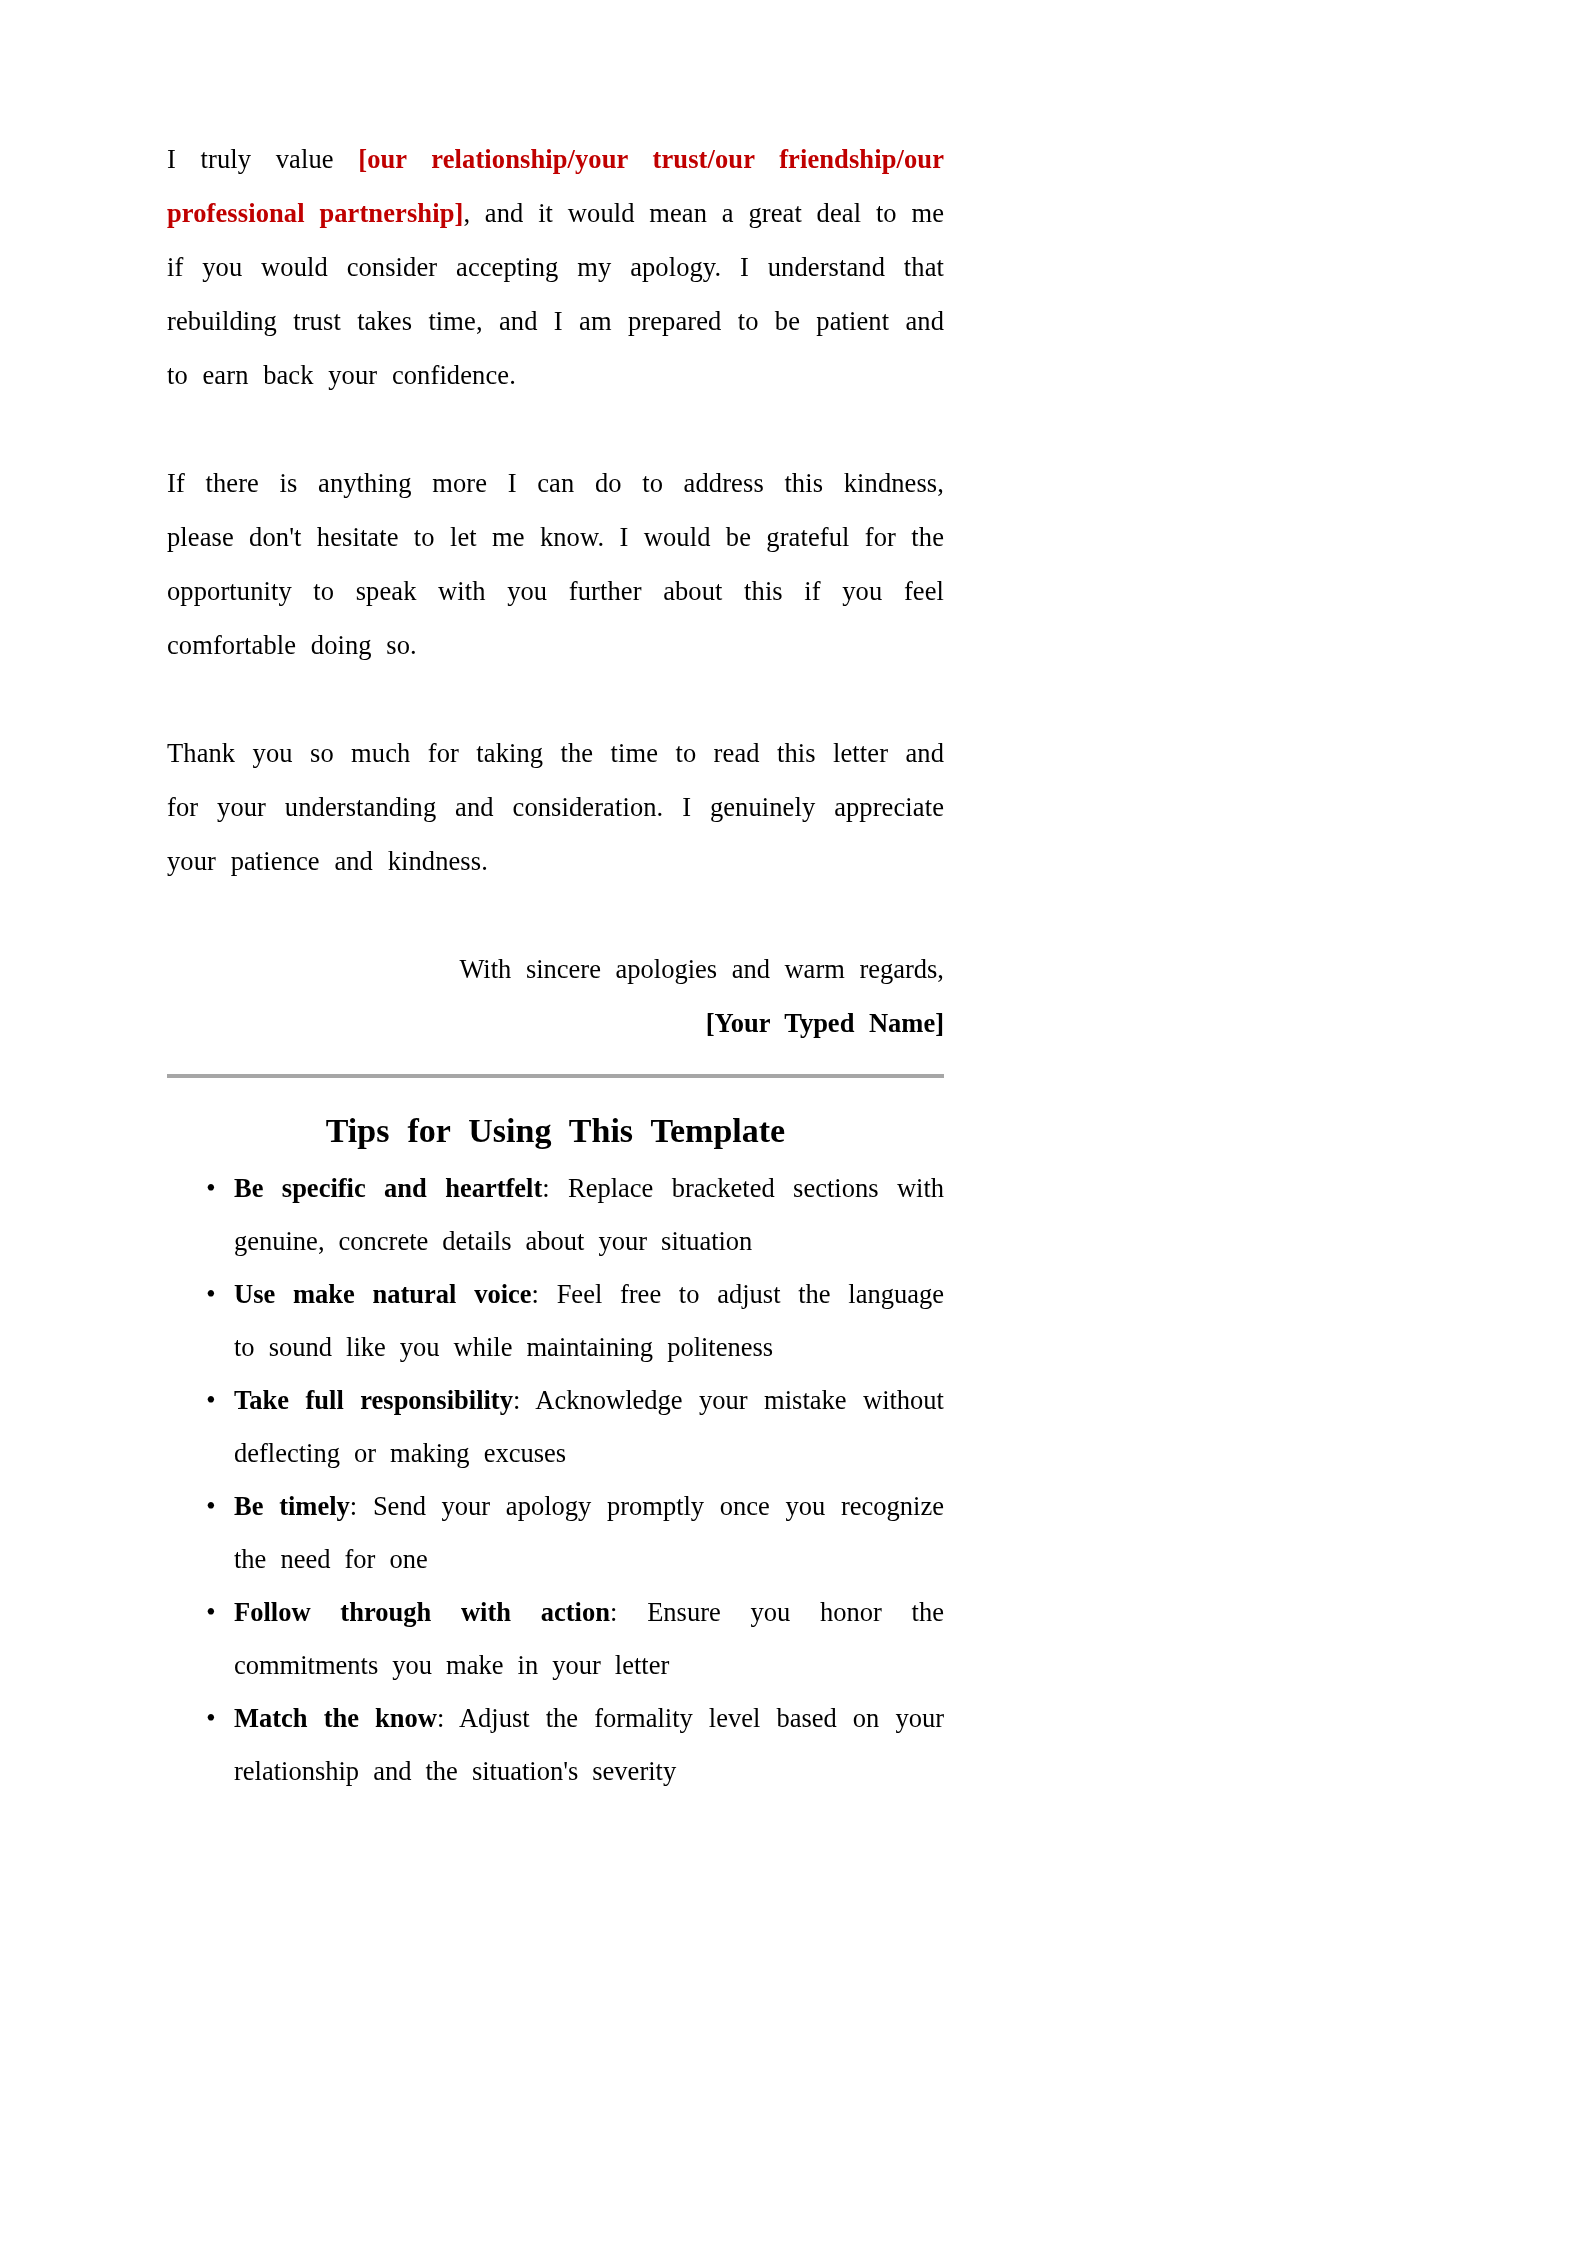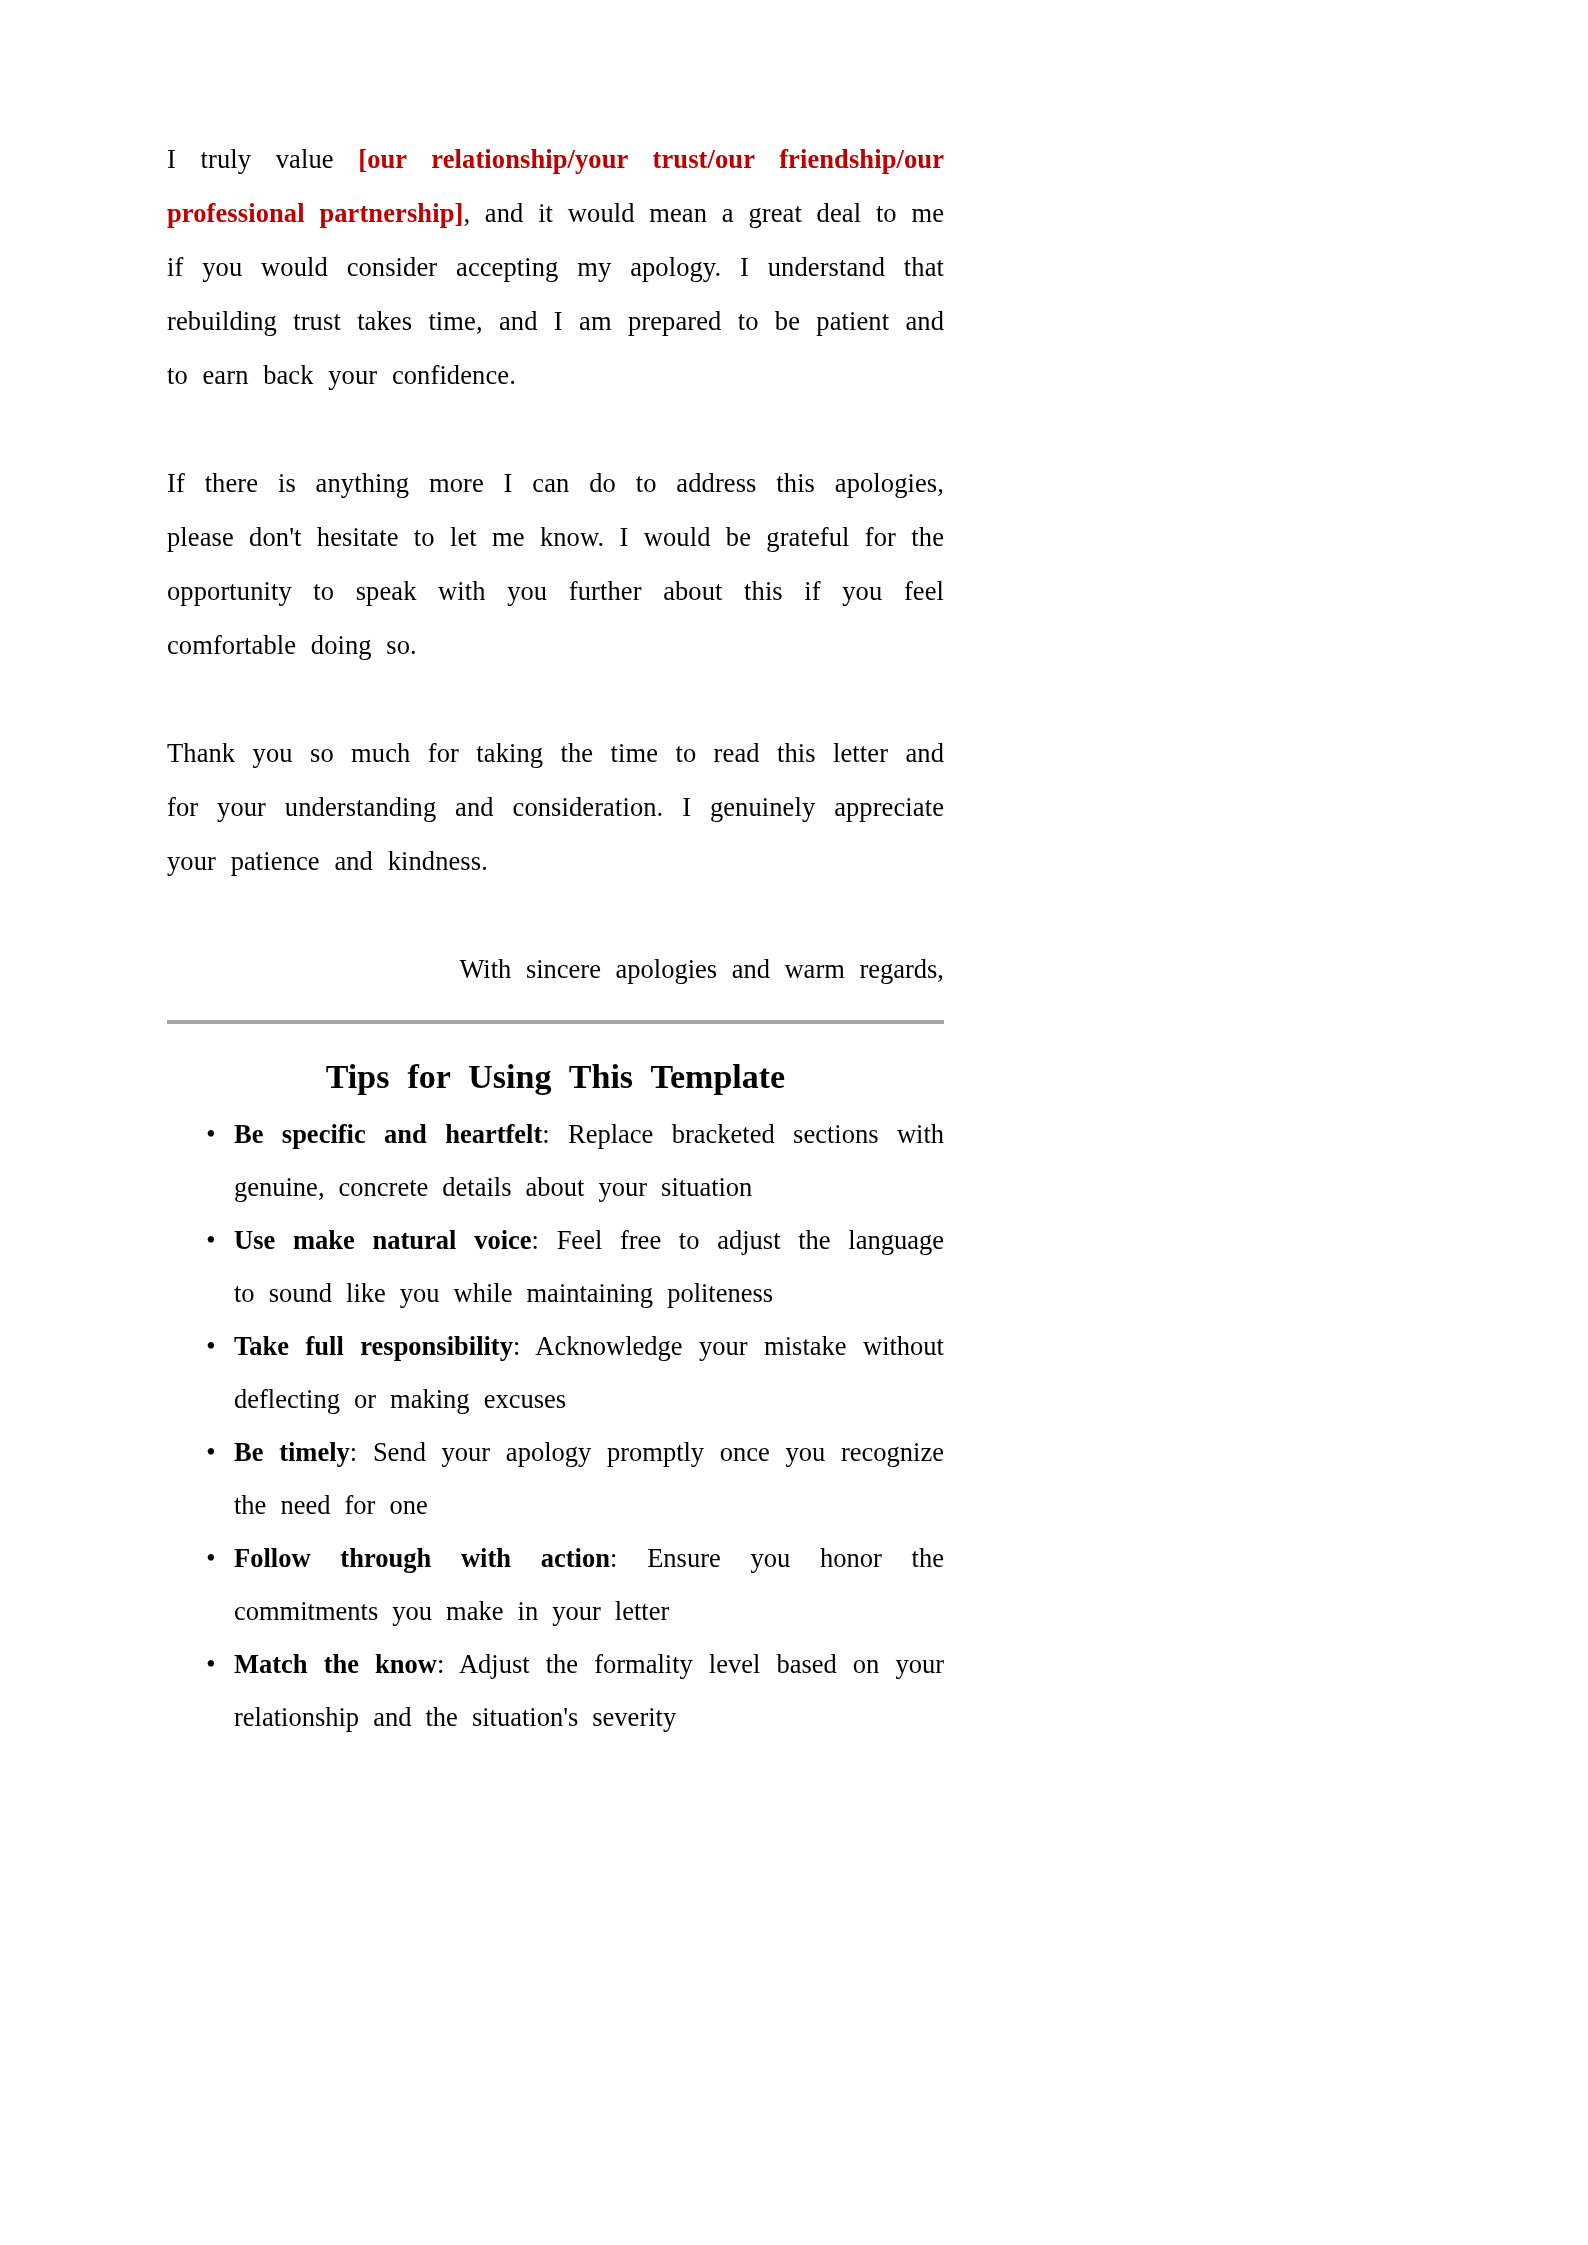--- a/index.html
+++ b/index.html
@@ -108,25 +108,26 @@
 </style>
 </head>
 <body>
 
 <div class="page">
 
   <div class="content">
 
     <p class="para"><span>I truly value </span><span class="ph">[our relationship/your trust/our friendship/our professional partnership]</span><span>, and it would mean a great deal to me if you would consider accepting my apology. I understand that rebuilding trust takes time, and I am prepared to be patient and to earn back your confidence.</span></p>
 
-    <p class="para gap"><span>If there is anything more I can do to address this apologies, please don't hesitate to let me know. I would be grateful for the opportunity to speak with you further about this if you feel comfortable doing so.</span></p>
+    <p class="para gap"><span>If there is anything more I can do to address this kindness, please don't hesitate to let me know. I would be grateful for the opportunity to speak with you further about this if you feel comfortable doing so.</span></p>
 
     <p class="para gap"><span>Thank you so much for taking the time to read this letter and for your understanding and consideration. I genuinely appreciate your patience and kindness.</span></p>
 
     <p class="sig-line" style="margin-top:54px;">With sincere apologies and warm regards,</p>
+    <p class="sig-line bold-line">[Your Typed Name]</p>
 
     <hr class="divider">
 
     <h2 class="tips-heading">Tips for Using This Template</h2>
 
     <ul class="tips-list">
       <li>
         <span class="bullet">•</span><span class="bold">Be specific and heartfelt</span><span>: </span><span>Replace bracketed sections with genuine, concrete details about your situation</span>
       </li>
       <li>

